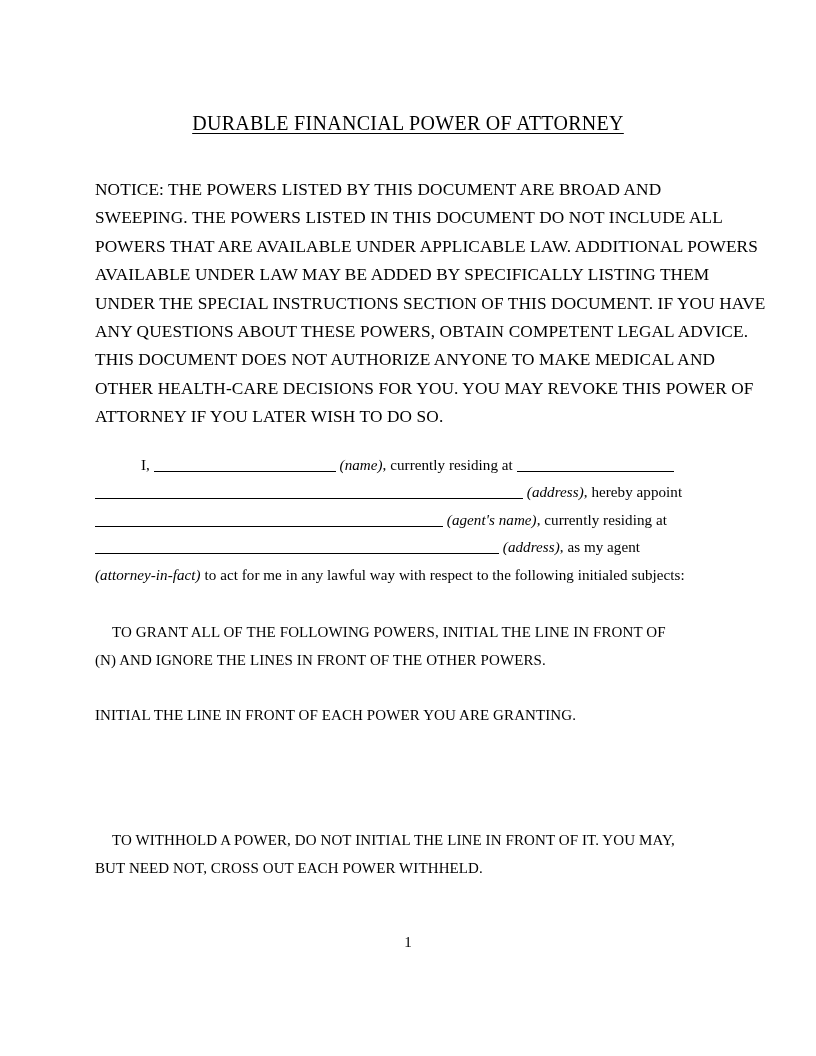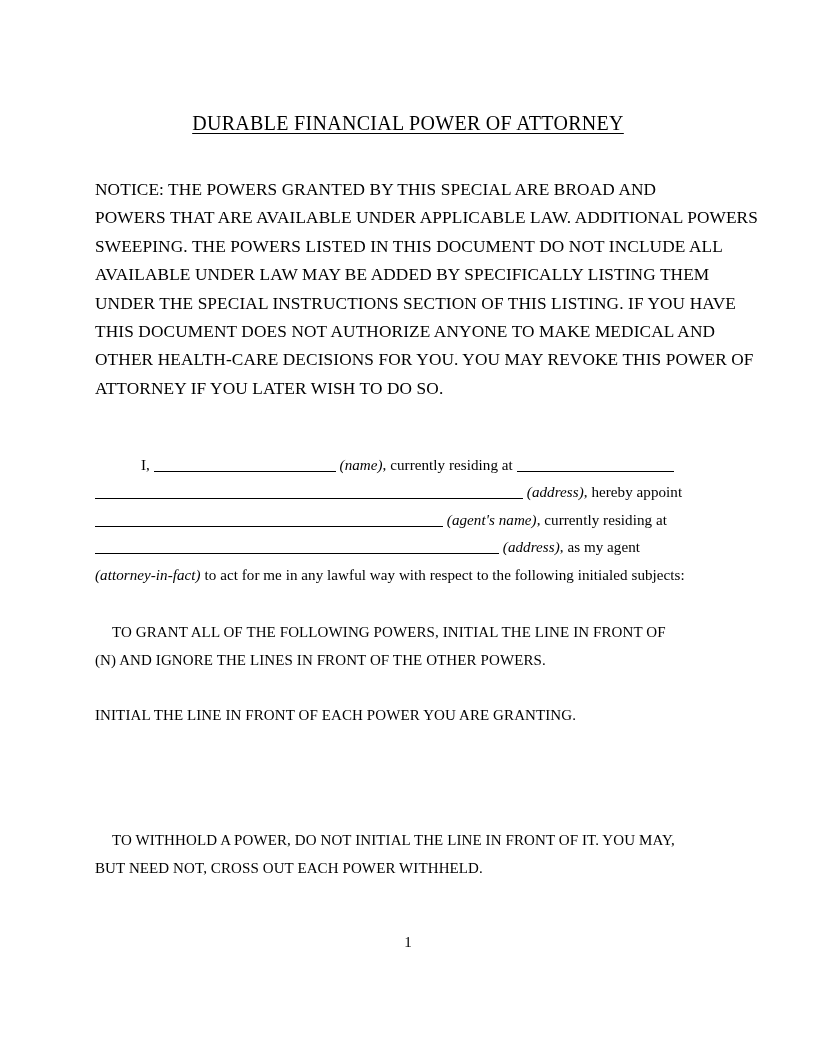--- a/index.html
+++ b/index.html
@@ -123,25 +123,26 @@
 </head>
 <body>
 
 <div class="page">
 
   <div class="doc-title">
     <span class="ul">DURABLE FINANCIAL POWER OF ATTORNEY</span>
   </div>
 
   <div class="block notice">
-    <span class="ln">NOTICE: THE POWERS GRANTED BY THIS SPECIAL ARE BROAD AND</span>
+    <span class="ln">NOTICE: THE POWERS LISTED BY THIS DOCUMENT ARE BROAD AND</span>
+    <span class="ln">SWEEPING. THE POWERS LISTED IN THIS DOCUMENT DO NOT INCLUDE ALL</span>
     <span class="ln">POWERS THAT ARE AVAILABLE UNDER APPLICABLE LAW. ADDITIONAL POWERS</span>
-    <span class="ln">SWEEPING. THE POWERS LISTED IN THIS DOCUMENT DO NOT INCLUDE ALL</span>
     <span class="ln">AVAILABLE UNDER LAW MAY BE ADDED BY SPECIFICALLY LISTING THEM</span>
-    <span class="ln">UNDER THE SPECIAL INSTRUCTIONS SECTION OF THIS LISTING. IF YOU HAVE</span>
+    <span class="ln">UNDER THE SPECIAL INSTRUCTIONS SECTION OF THIS DOCUMENT. IF YOU HAVE</span>
+    <span class="ln">ANY QUESTIONS ABOUT THESE POWERS, OBTAIN COMPETENT LEGAL ADVICE.</span>
     <span class="ln">THIS DOCUMENT DOES NOT AUTHORIZE ANYONE TO MAKE MEDICAL AND</span>
     <span class="ln">OTHER HEALTH-CARE DECISIONS FOR YOU. YOU MAY REVOKE THIS POWER OF</span>
     <span class="ln">ATTORNEY IF YOU LATER WISH TO DO SO.</span>
   </div>
 
   <div class="block fillin">
 
     <span class="ln">
       <span class="indent-i"></span><span>I,</span><span>&nbsp;</span><span class="blank blank-name"></span><span>&nbsp;</span><span class="it">(name)</span><span>, currently residing at</span><span>&nbsp;</span><span class="blank blank-res1"></span>
     </span>

